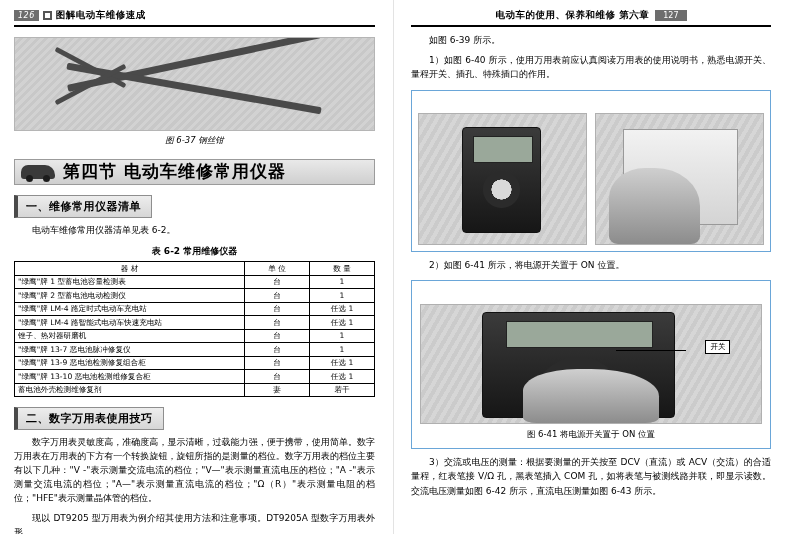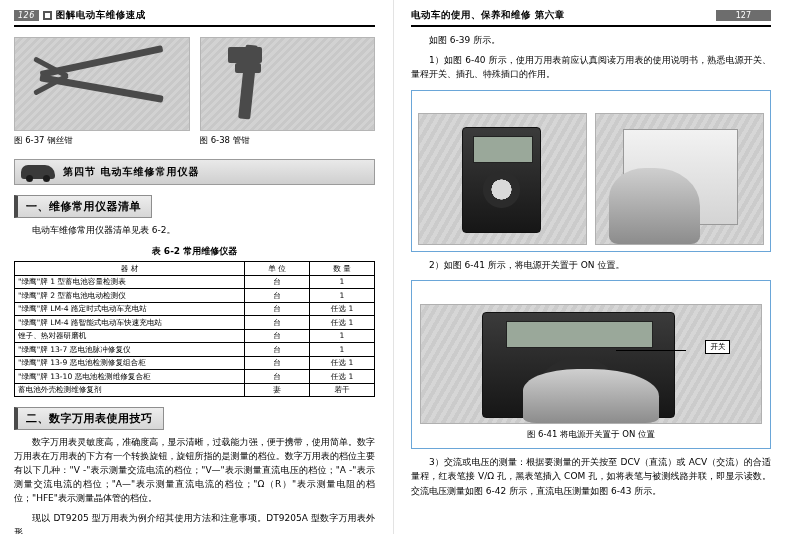--- a/index.html
+++ b/index.html
@@ -77,40 +77,42 @@
     font-weight: bold;
     font-size: 9.5px;
     letter-spacing: 0.5px;
   }
   .hdr-rule {
     height: 1.5px;
     background: #000;
     margin-top: 2px;
   }
   .hdr-right {
-    justify-content: space-between;
+    justify-content: center;
   }
   .hdr-right .hdr-title {
     margin-right: 6px;
   }
   .hdr-right .pgnum {
     background: #6d6d6d;
     color: #fff;
     font-size: 8px;
-    padding: 1px 20px;
+    padding: 1px 8px;
   }
 
   
   .fig-row {
     display: flex;
     gap: 10px;
     margin-top: 10px;
   }
   .fig {
     flex: 1;
+    text-align: center;
+    font-style: italic;
   }
   .photo {
     width: 100%;
     height: 94px;
     background:
       repeating-linear-gradient(135deg, #d2d2d2 0 3px, #c8c8c8 3px 6px),
       linear-gradient(180deg, #e8e8e8, #bdbdbd);
     border: 1px solid #b5b5b5;
     box-sizing: border-box;
     position: relative;
@@ -161,21 +163,21 @@
     content: "";
     position: absolute;
     bottom: -3px;
     width: 7px; height: 7px;
     background: #1c1c1c;
     border-radius: 50%;
   }
   .car-icon:before { left: 5px; }
   .car-icon:after { right: 5px; }
   .section-banner .txt {
-    font-size: 10px;
+    font-size: 17px;
     font-weight: bold;
     letter-spacing: 1px;
     text-align: center;
   }
 
   
   .subhead {
     margin-top: 10px;
     display: inline-block;
     background: linear-gradient(180deg,#ededed,#d6d6d6);
@@ -335,28 +337,20 @@
 
     <div class="fig-row">
       <div class="fig">
         <div class="photo">
           <div class="obj pl1"></div>
           <div class="obj pl2"></div>
           <div class="obj pl3"></div>
           <div class="obj pl4"></div>
         </div>
         <div class="fig-cap">图 6-37  钢丝钳</div>
-      </div>
-      <div class="fig">
-        <div class="photo">
-          <div class="obj wr1"></div>
-          <div class="obj wr2"></div>
-          <div class="obj wr3"></div>
-        </div>
-        <div class="fig-cap">图 6-38  管钳</div>
       </div>
     </div>
 
     <div class="section-banner">
       <span class="car-icon"></span>
       <span class="txt">第四节   电动车维修常用仪器</span>
     </div>
 
     <div class="subhead">一、维修常用仪器清单</div>
 

